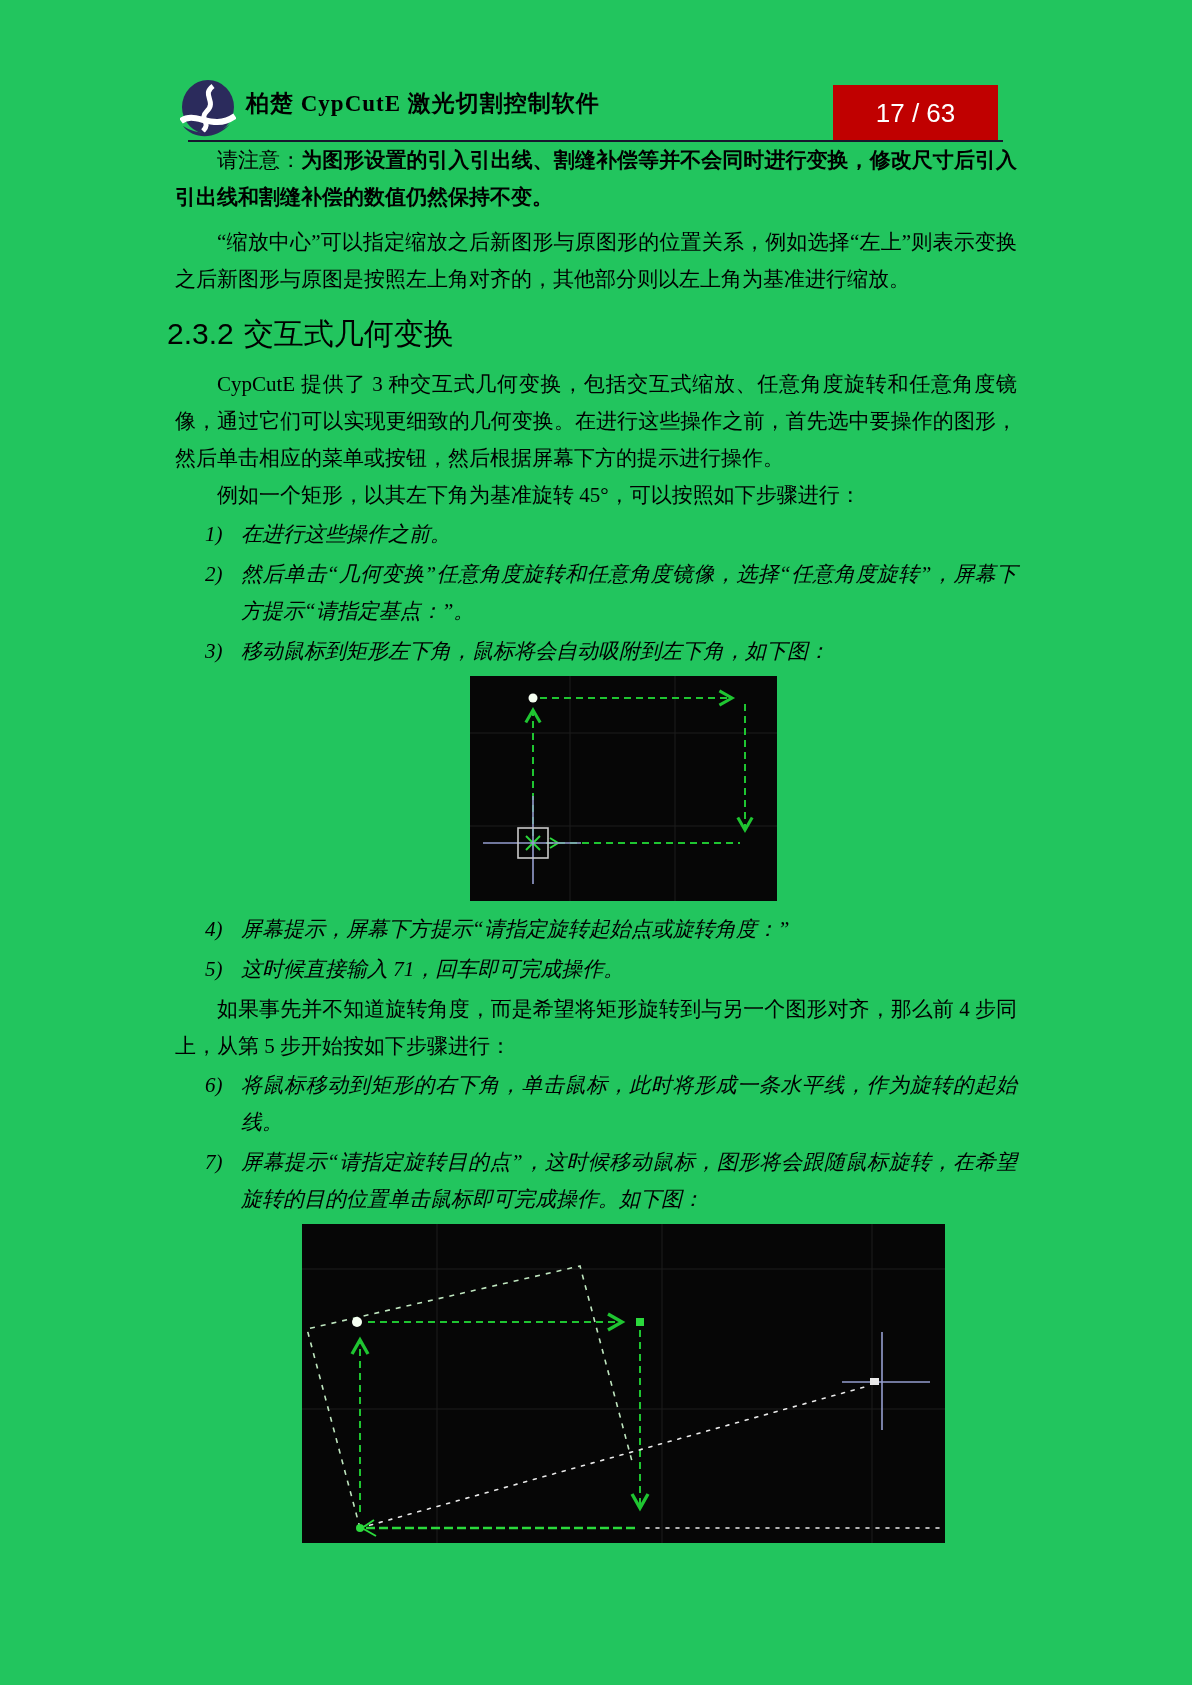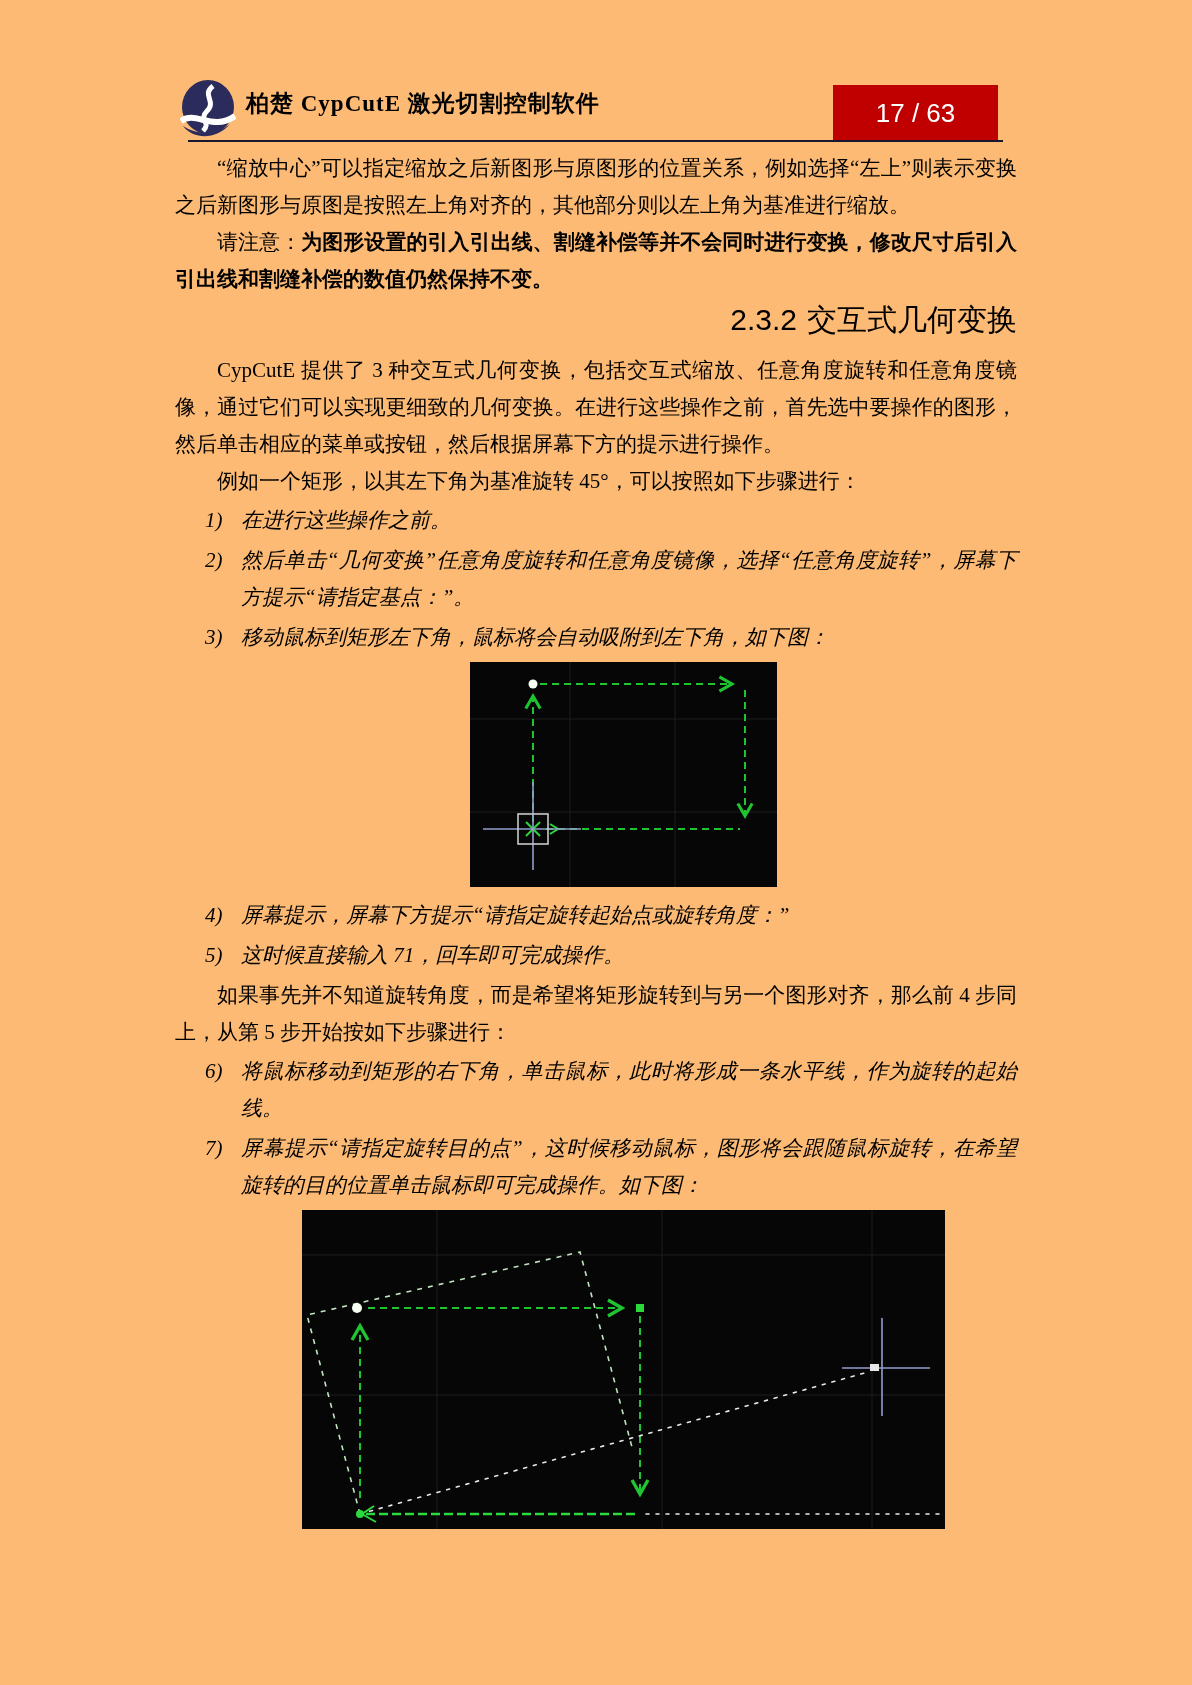--- a/index.html
+++ b/index.html
@@ -12,21 +12,21 @@
     --white-dash:#e9e9e9;
     --crosshair:#959ecf;
     --logo-navy:#2b2b5c;
     --rule:#17172e;
   }
   *{margin:0;padding:0;box-sizing:border-box;}
   html,body{background:#ffffff;}
   .page{
     position:relative;
     width:1192px;height:1685px;
-    background:#fdba74;
+    background:#22c55e;
     font-family:"Liberation Serif","DejaVu Serif",serif;
     color:#000;
     overflow:hidden;
   }
   
   .hdr{position:absolute;top:0;left:0;width:100%;height:142px;}
   .hdr-logo{position:absolute;left:180px;top:80px;}
   .hdr-title{
     position:absolute;left:246px;top:88px;
     font-size:23px;font-weight:bold;letter-spacing:1px;
@@ -41,21 +41,21 @@
   
   .content{
     position:absolute;top:142px;left:175px;width:842px;
     font-size:21px;line-height:37px;text-align:justify;
   }
   .para{text-indent:2em;margin-top:8px;}
   .para.tight{margin-top:0;}
   .note b{font-weight:bold;}
   h2.sec{
     font-size:30px;font-weight:normal;line-height:44px;
-    margin:0 0 10px -8px;text-align:right;text-indent:0;
+    margin:14px 0 10px -8px;text-align:left;text-indent:0;
   }
   h2.sec .num{font-family:"Liberation Sans","DejaVu Sans",sans-serif;margin-right:10px;}
   .steps{margin:2px 0 0 0;}
   .step{display:flex;margin:0 0 3px 0;}
   .step .n{
     flex:0 0 36px;margin-left:30px;
     font-style:italic;font-family:"Liberation Serif",serif;
   }
   .step .t{flex:1;font-style:italic;text-align:justify;}
   .fig{display:block;margin:6px 0 10px 0;}
@@ -90,23 +90,23 @@
         <path d="M3,46 C18,56 38,54 50,44 C36,60 14,60 3,46 Z" fill="var(--logo-navy)"></path>
       </svg>
     </span>
     <span class="hdr-title">柏楚 CypCutE 激光切割控制软件</span>
     <div class="hdr-badge">17 / 63</div>
     <div class="hdr-rule"></div>
   </div>
 
   <div class="content">
 
+    <p class="para tight note"><span>请注意：</span><b>为图形设置的引入引出线、割缝补偿等并不会同时进行变换，修改尺寸后引入引出线和割缝补偿的数值仍然保持不变。</b></p>
+
     <p class="para">“缩放中心”可以指定缩放之后新图形与原图形的位置关系，例如选择“左上”则表示变换之后新图形与原图是按照左上角对齐的，其他部分则以左上角为基准进行缩放。</p>
-
-    <p class="para tight note"><span>请注意：</span><b>为图形设置的引入引出线、割缝补偿等并不会同时进行变换，修改尺寸后引入引出线和割缝补偿的数值仍然保持不变。</b></p>
 
     <h2 class="sec"><span class="num">2.3.2</span><span>交互式几何变换</span></h2>
 
     <p class="para tight">CypCutE 提供了 3 种交互式几何变换，包括交互式缩放、任意角度旋转和任意角度镜像，通过它们可以实现更细致的几何变换。在进行这些操作之前，首先选中要操作的图形，然后单击相应的菜单或按钮，然后根据屏幕下方的提示进行操作。</p>
 
     <p class="para tight">例如一个矩形，以其左下角为基准旋转 45°，可以按照如下步骤进行：</p>
 
     <div class="steps">
       <div class="step">
         <span class="n">1)</span>

